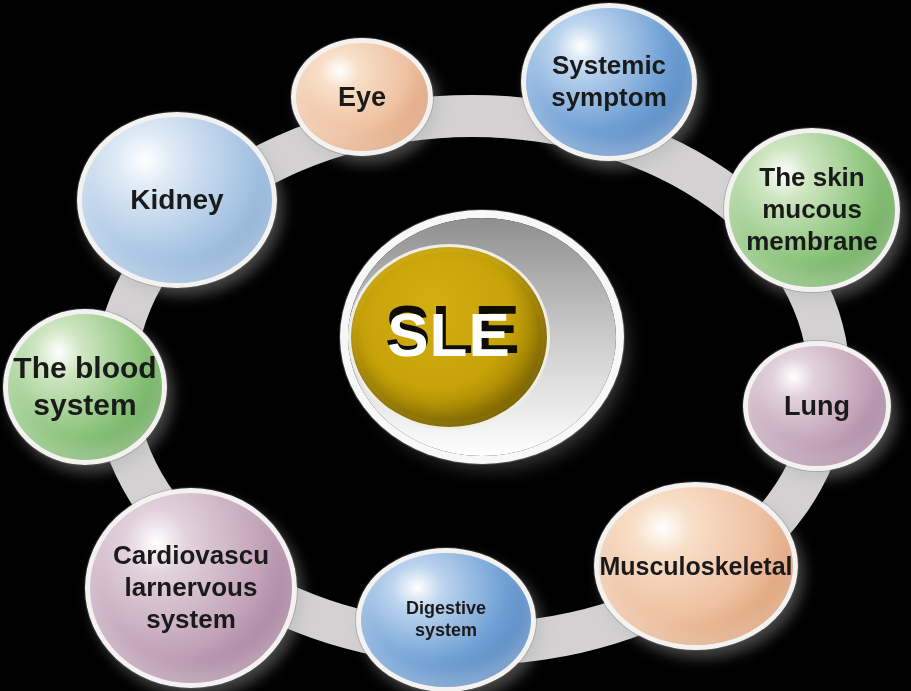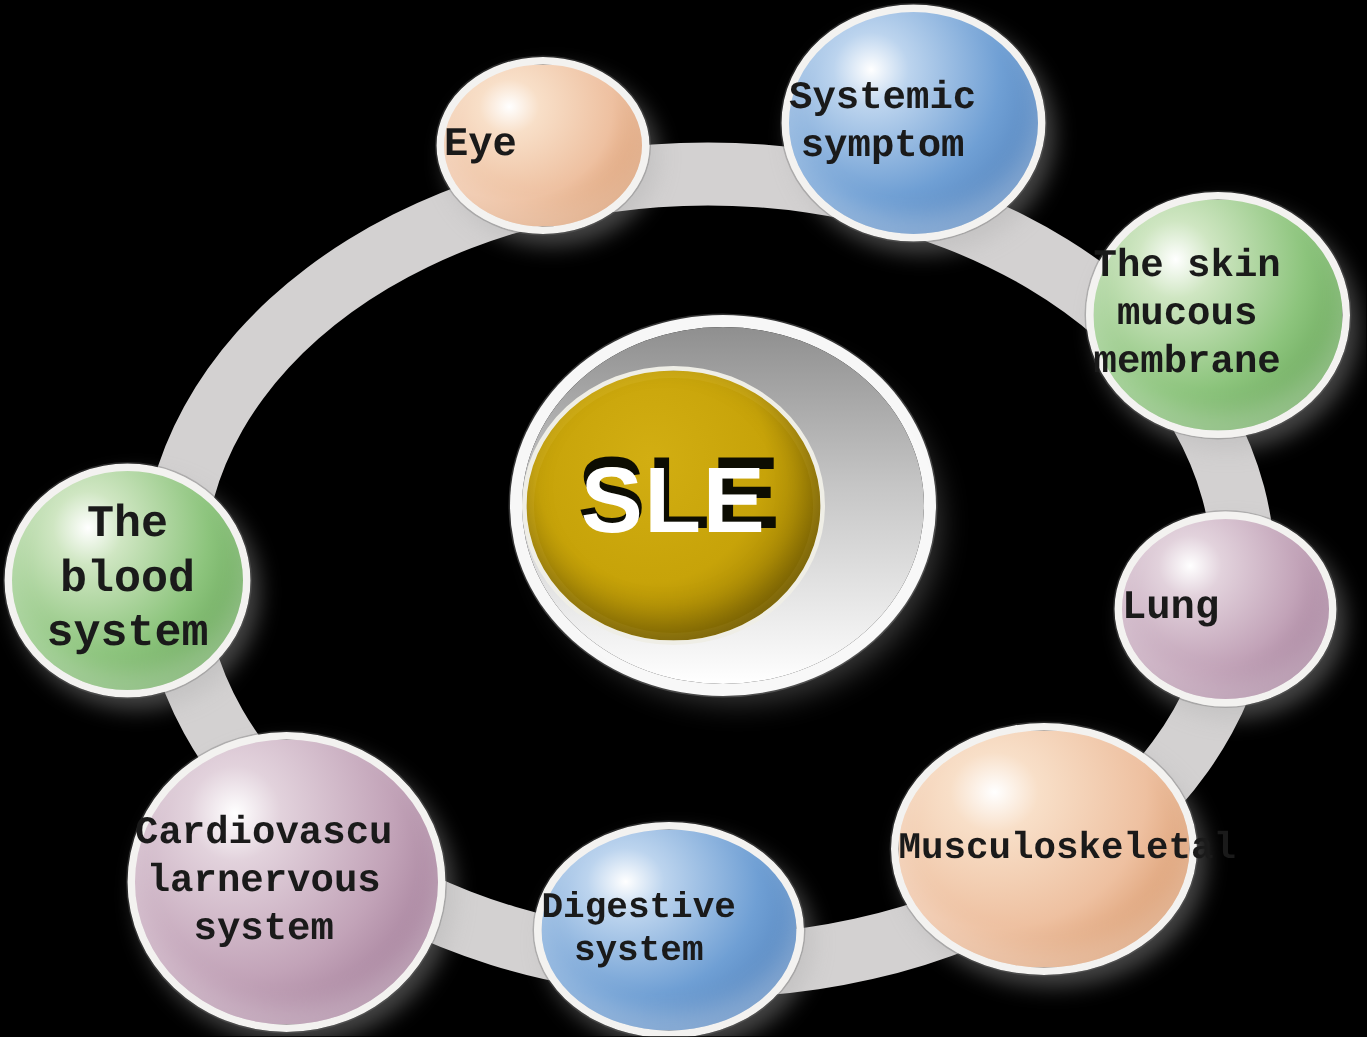--- a/index.html
+++ b/index.html
@@ -19,48 +19,47 @@
     border:42px solid var(--ring,#d3d1d1);
     border-radius:50%;
     z-index:1;
   }
   
   .node{
     position:absolute;
     box-sizing:border-box;
     border-radius:50%;
     border:5px solid #f3f2f0;
-    display:flex;align-items:center;justify-content:flex-start;
+    display:flex;align-items:center;justify-content:center;
     text-align:center;
     z-index:2;
     box-shadow:
       0 0 0 1px rgba(110,110,110,.35),
       6px 8px 14px rgba(175,175,175,.40),
       inset 0 -12px 16px rgba(255,255,255,.28);
-    font-family: Liberation Mono, monospace;
   }
   .node .label{
     white-space:pre-line;
     font-weight:700;
     color:#1a1a1a;
     line-height:1.22;
     letter-spacing:0;
   }
   .n-eye       {left:291px;top:38px; width:142px;height:118px;}
   .n-eye .label{font-size:27px;}
   .n-systemic  {left:521px;top:3px;  width:176px;height:158px;}
   .n-systemic .label{font-size:26px;}
   .n-skin      {left:724px;top:128px;width:176px;height:164px;}
   .n-skin .label{font-size:26px;}
   .n-lung      {left:743px;top:341px;width:148px;height:130px;}
   .n-lung .label{font-size:27px;}
   .n-musculo   {left:594px;top:482px;width:204px;height:168px;}
   .n-musculo .label{font-size:25px;}
   .n-digestive {left:356px;top:548px;width:180px;height:144px;}
-  .n-digestive .label{font-size:24px;}
+  .n-digestive .label{font-size:18px;}
   .n-cardio    {left:85px; top:488px;width:212px;height:200px;}
   .n-cardio .label{font-size:26px;}
   .n-blood     {left:3px;  top:309px;width:164px;height:156px;}
   .n-blood .label{font-size:30px;}
   .n-kidney    {left:77px; top:112px;width:200px;height:176px;}
   .n-kidney .label{font-size:28px;}
 
   
   .center-silver{
     position:absolute;
@@ -139,20 +138,23 @@
     <span class="label" style="color: rgb(26, 26, 26);">Cardiovascu
 larnervous
 system</span>
   </div>
 
   <div class="node n-blood" style="background: radial-gradient(at 33% 26%, rgb(255, 255, 255) 0%, rgb(207, 230, 194) 16%, rgb(140, 196, 124) 55%, rgb(93, 156, 78) 90%, rgb(93, 156, 78) 100%);">
     <span class="label" style="color: rgb(26, 26, 26);">The blood
 system</span>
   </div>
 
+  <div class="node n-kidney" style="background: radial-gradient(at 33% 26%, rgb(255, 255, 255) 0%, rgb(223, 234, 246) 16%, rgb(169, 198, 228) 55%, rgb(127, 163, 203) 90%, rgb(127, 163, 203) 100%);">
+    <span class="label" style="color: rgb(26, 26, 26);">Kidney</span>
+  </div>
 
   <div class="center-silver">
     <div class="center-gold">
       <span class="sle-shadow">SLE</span>
       <span class="sle-text">SLE</span>
     </div>
   </div>
 
 </div>
 

